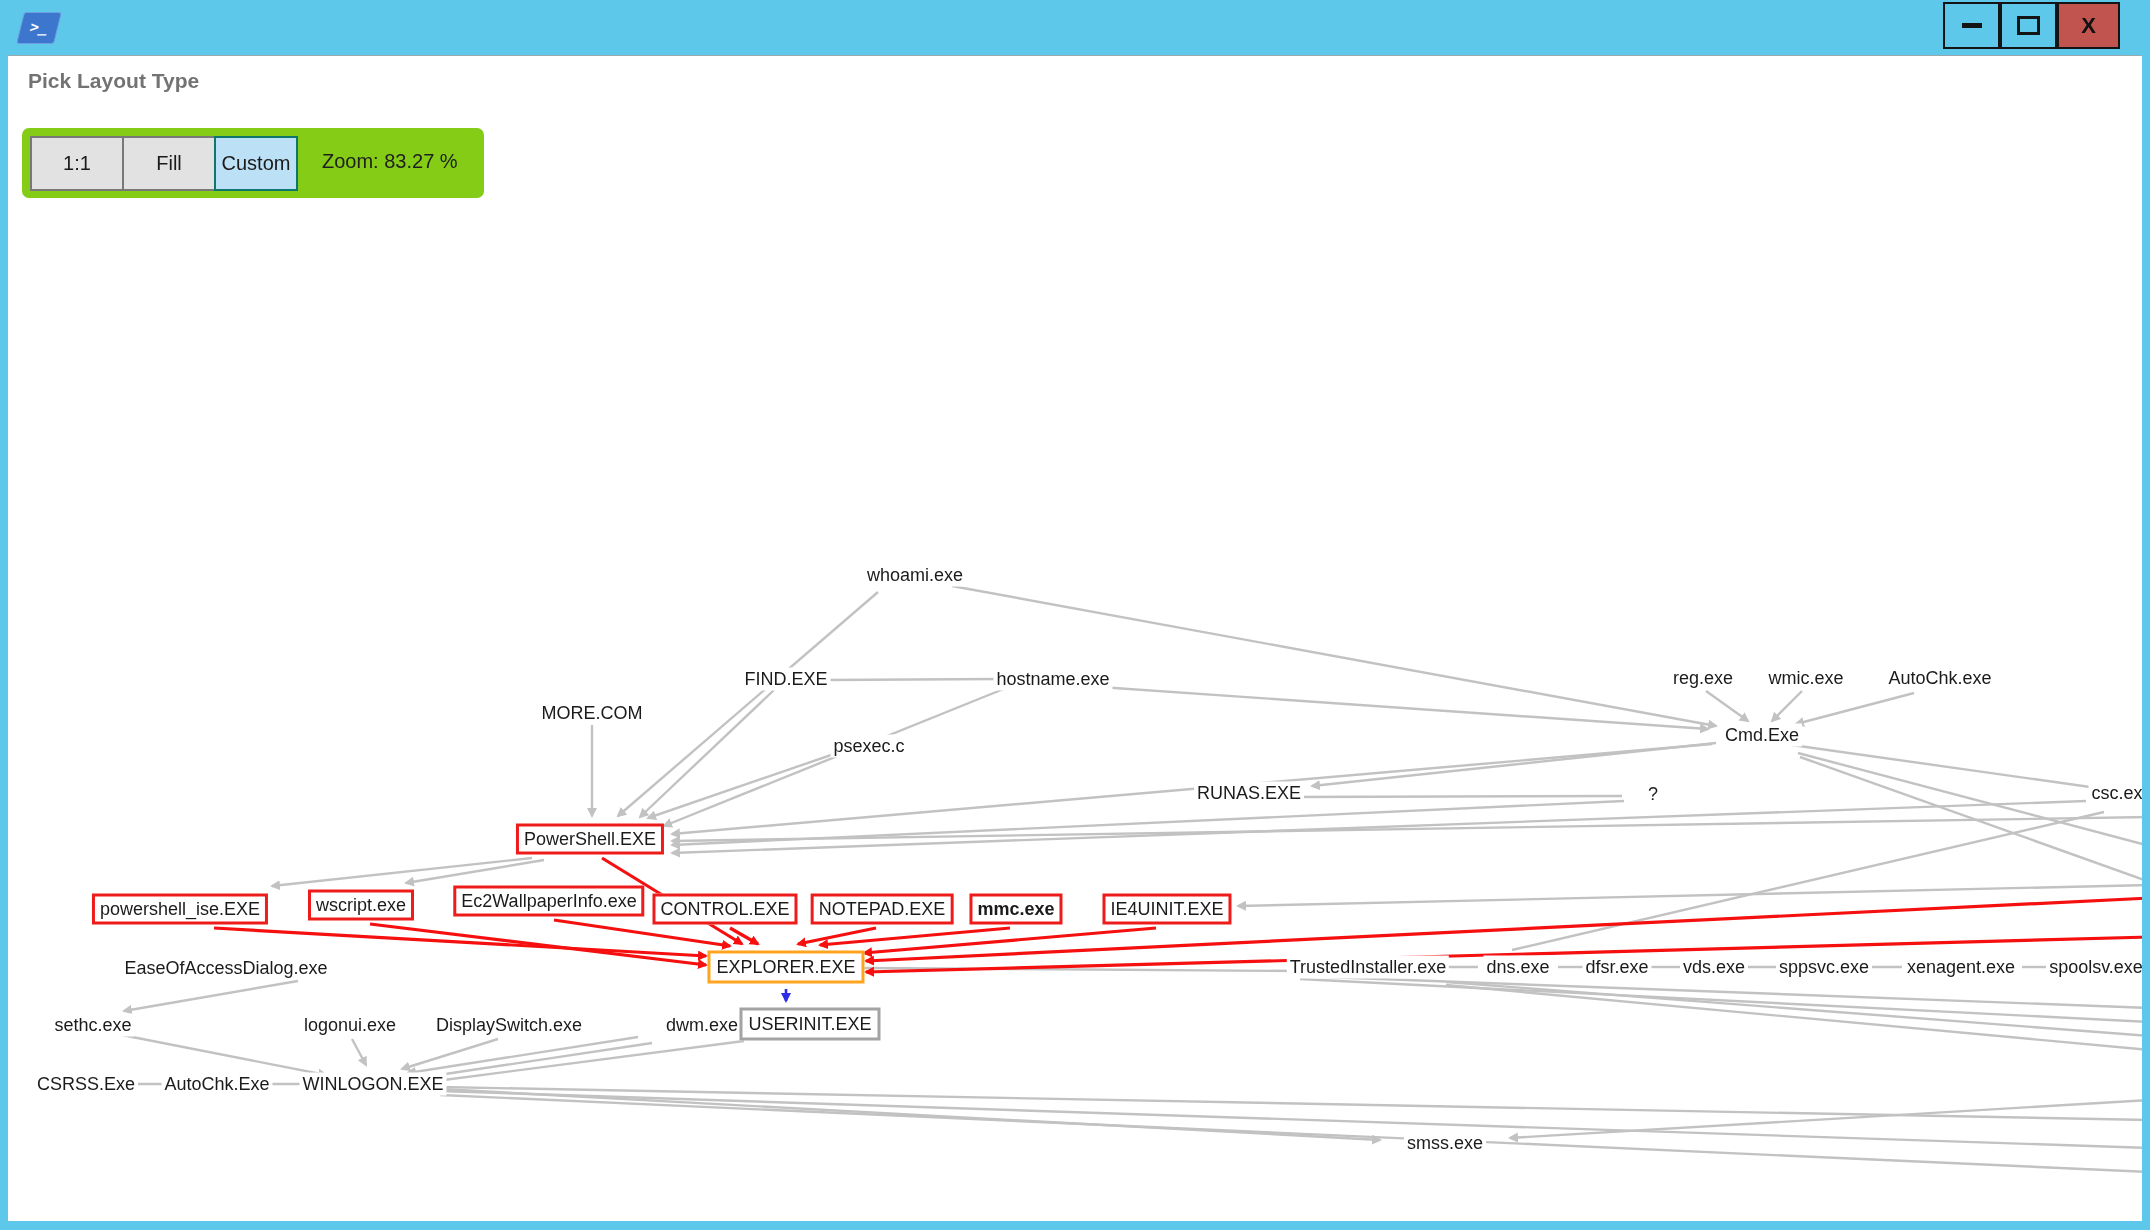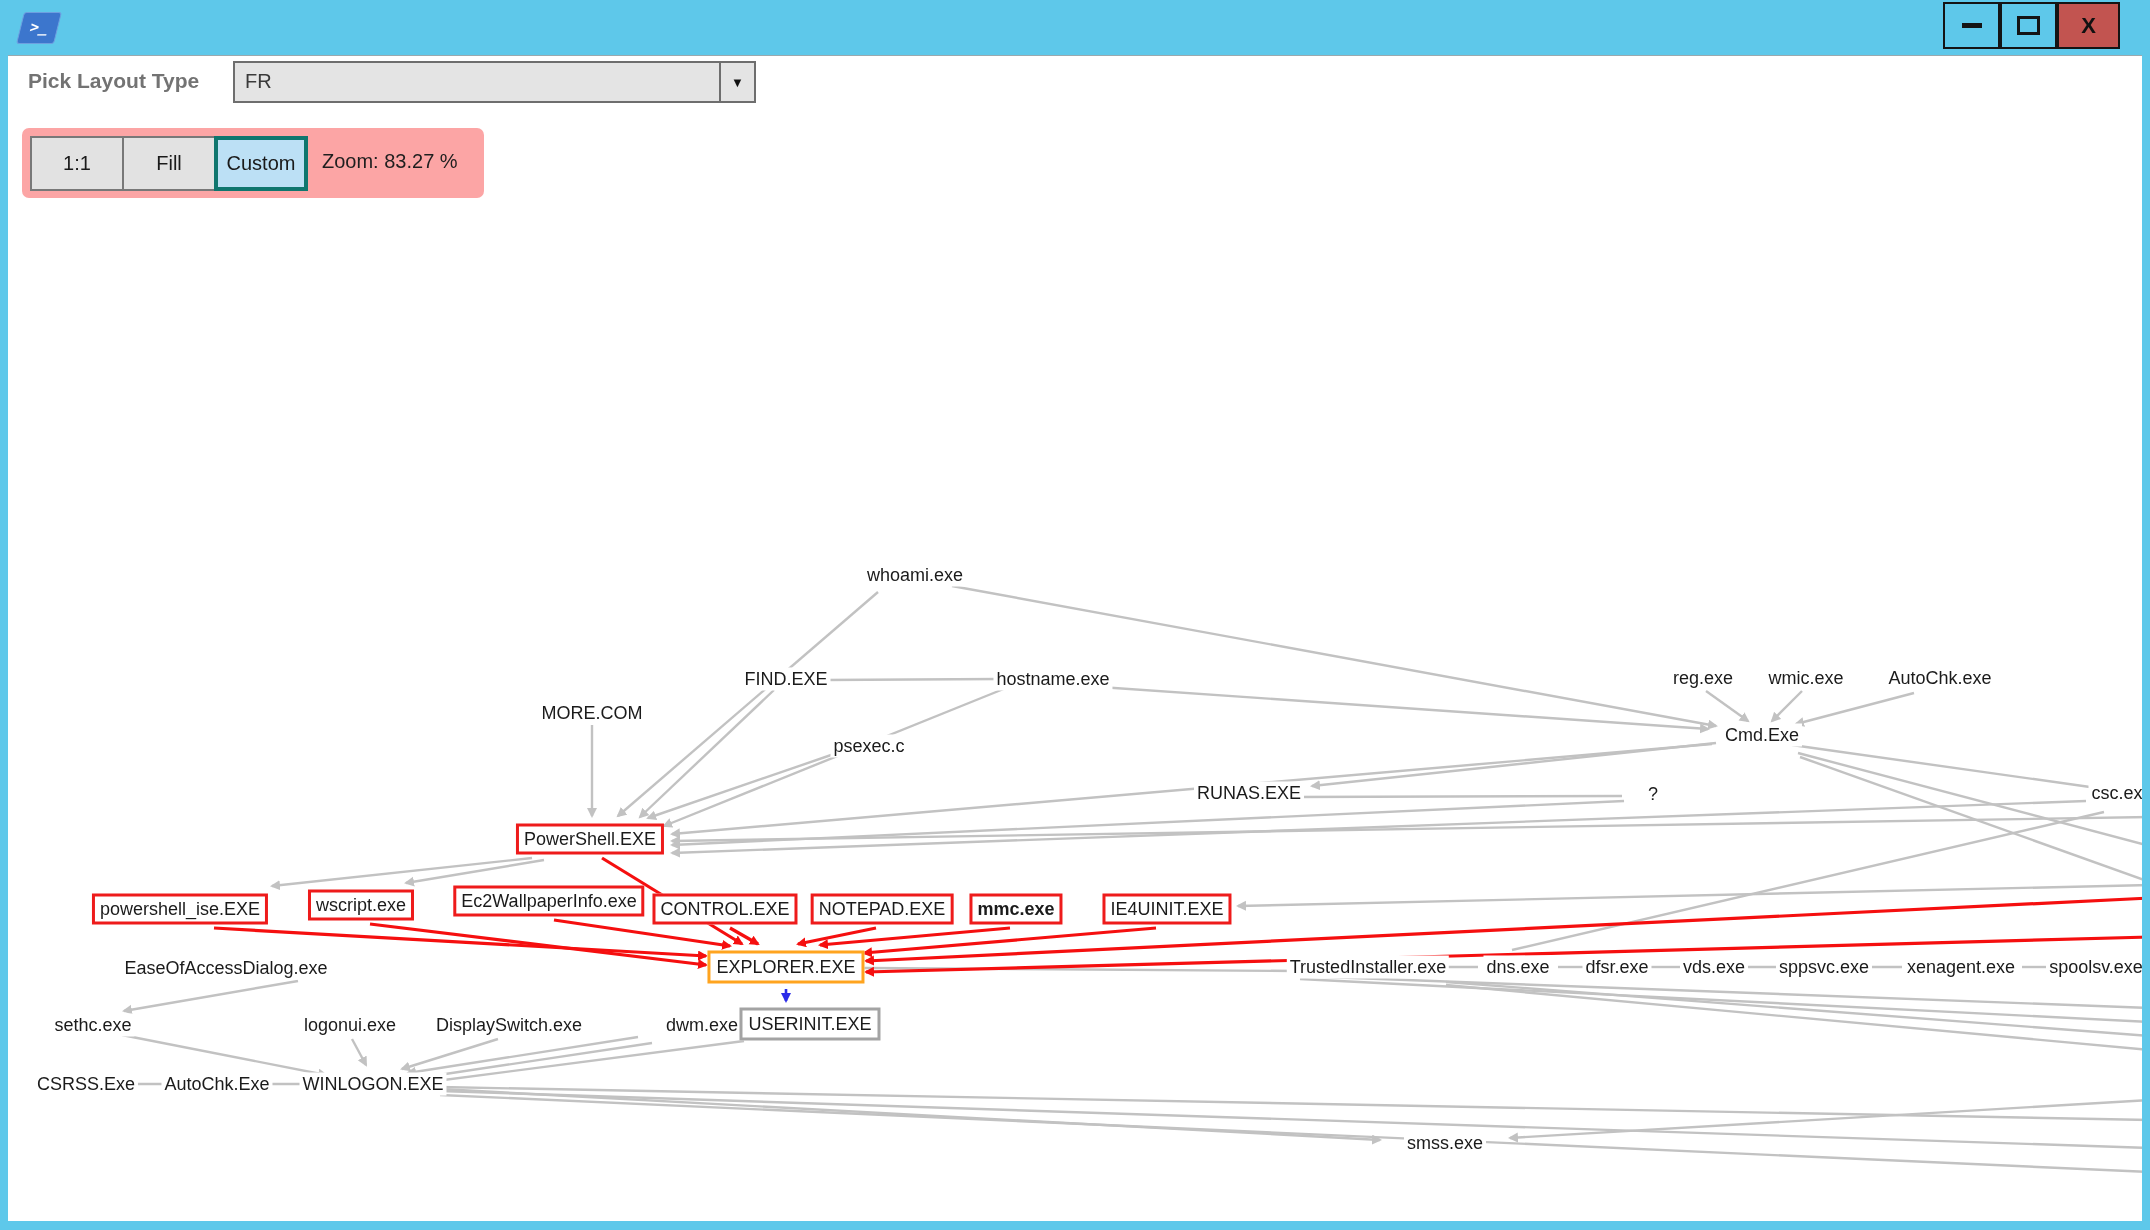--- a/index.html
+++ b/index.html
@@ -25,28 +25,28 @@
   .edge-b{position:absolute;left:0;right:0;bottom:0;height:9px;background:#5ec8ea;z-index:30;}
   
   .picker-row{position:absolute;left:8px;top:56px;width:2134px;height:52px;background:#fff;z-index:15;}
   .picker-label{position:absolute;left:20px;top:13px;font:bold 21px "Liberation Sans",sans-serif;color:#737373;}
   .combo{position:absolute;left:225px;top:5px;width:523px;height:42px;background:#e4e4e4;
          border:2px solid #6e6e6e;box-sizing:border-box;cursor:pointer;}
   .combo-value{position:absolute;left:10px;top:7px;font:20px "Liberation Sans",sans-serif;color:#3a3a3a;}
   .combo-arrowbox{position:absolute;right:0;top:0;bottom:0;width:33px;border-left:2px solid #6e6e6e;
                   display:flex;align-items:center;justify-content:center;font-size:13px;color:#111;}
   
-  .zoom-panel{position:absolute;left:22px;top:128px;width:462px;height:70px;background:#fca5a5;
+  .zoom-panel{position:absolute;left:22px;top:128px;width:462px;height:70px;background:#84cc16;
               border-radius:7px;z-index:15;}
   .zoom-btn{position:absolute;top:8px;height:55px;background:#e2e2e2;border:2px solid #787878;
             box-sizing:border-box;display:flex;align-items:center;justify-content:center;
             font:20px "Liberation Sans",sans-serif;color:#1a1a1a;cursor:pointer;}
   .zb-1{left:8px;width:94px;}
   .zb-2{left:100px;width:94px;}
-  .zb-3{left:192px;width:94px;background:#bce0f5;border:4px solid #0f766e;z-index:2;}
+  .zb-3{left:192px;width:84px;background:#bce0f5;border:2px solid #0f766e;z-index:2;}
   .zoom-text{position:absolute;left:300px;top:22px;font:20px "Liberation Sans",sans-serif;color:#1f1f1f;}
   
   .graph{position:absolute;left:0;top:0;width:2150px;height:1230px;z-index:2;text-align:right;}
   svg.edges{position:absolute;left:0;top:0;z-index:2;}
   .node{position:absolute;transform:translate(-50%,-50%);white-space:nowrap;z-index:3;
         font:18px "Liberation Sans",sans-serif;color:#1b1b1b;background:#fff;
         padding:1px 3px;cursor:default;}
   .node.red{border:3px solid #ee1b1b;padding:2px 5px;}
   .node.orange{border:3px solid #ffa41f;padding:3px 6px;z-index:4;}
   .node.blue{border:3px solid #a3a3a3;padding:3px 6px;z-index:4;margin-left:24px;}
@@ -178,24 +178,20 @@
 </div>
 <div class="winbtn max">
   <div class="glyph-max"></div>
 </div>
 <div class="winbtn close">
   <span>X</span>
 </div>
 
 <div class="picker-row">
   <span class="picker-label">Pick Layout Type</span>
-  <div class="combo">
-    <span class="combo-value">FR</span>
-    <div class="combo-arrowbox">▼</div>
-  </div>
 </div>
 
 <div class="zoom-panel">
   <div class="zoom-btn zb-1">1:1</div>
   <div class="zoom-btn zb-2">Fill</div>
   <div class="zoom-btn zb-3">Custom</div>
   <span class="zoom-text">Zoom: 83.27 %</span>
 </div>
 
 <div class="edge-l"></div>

